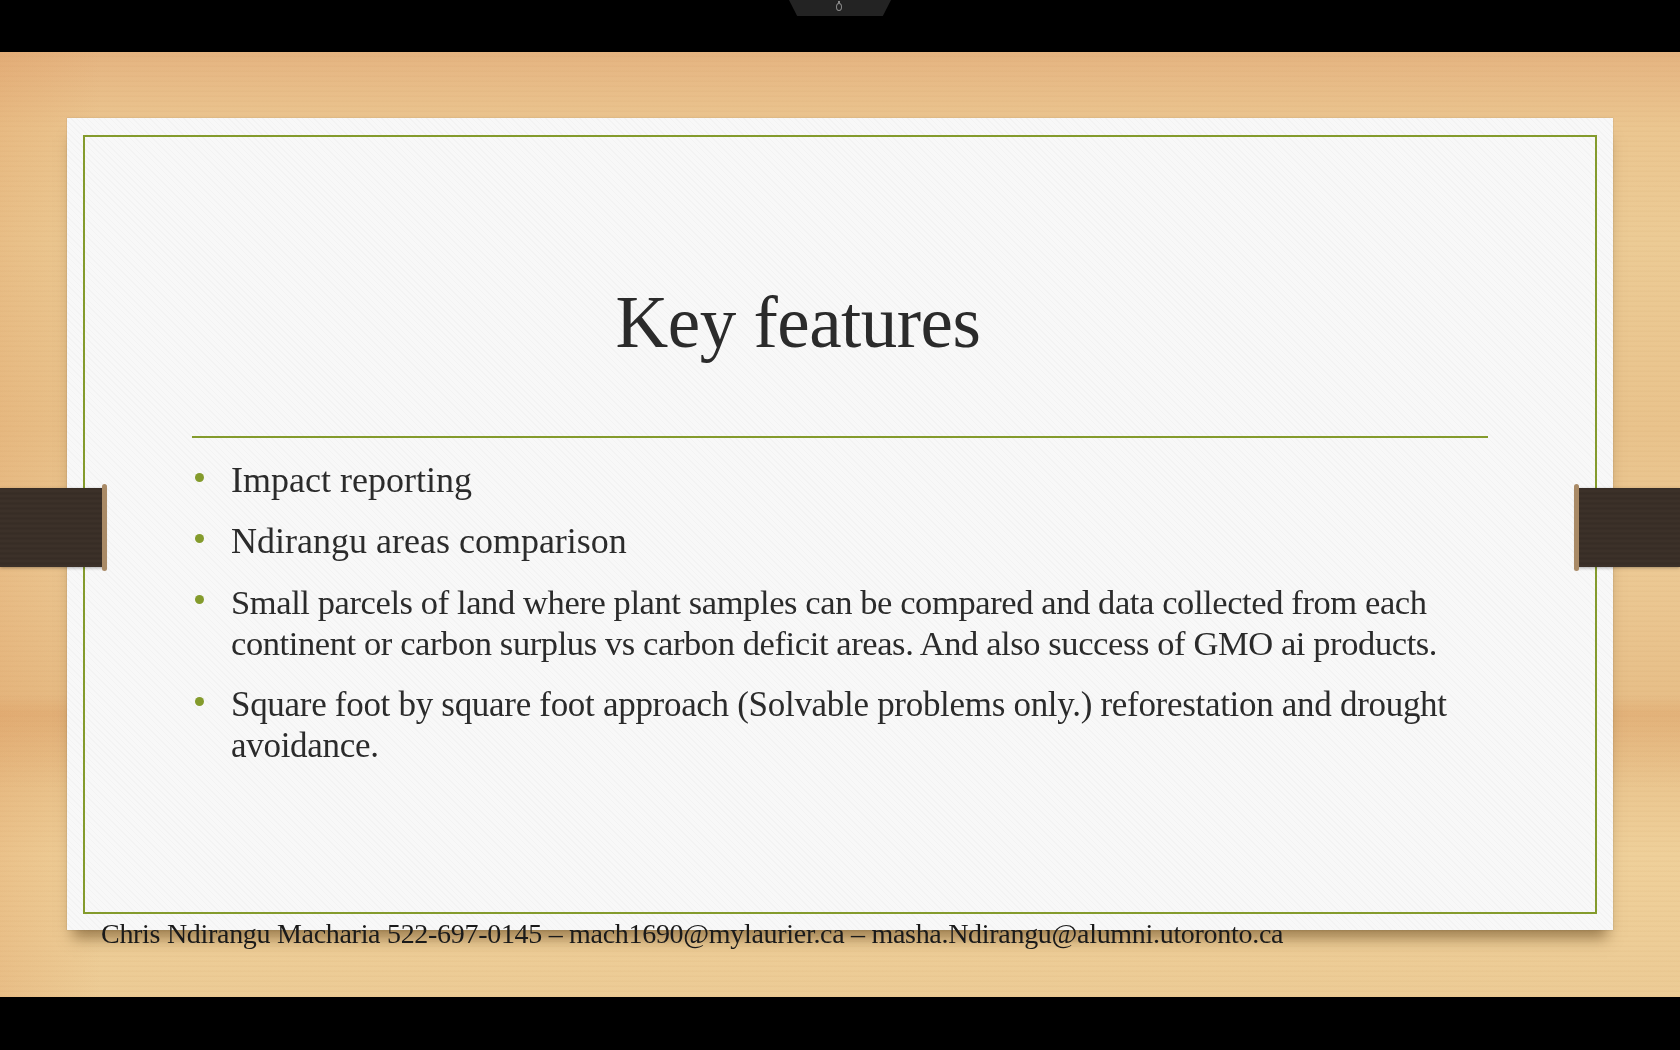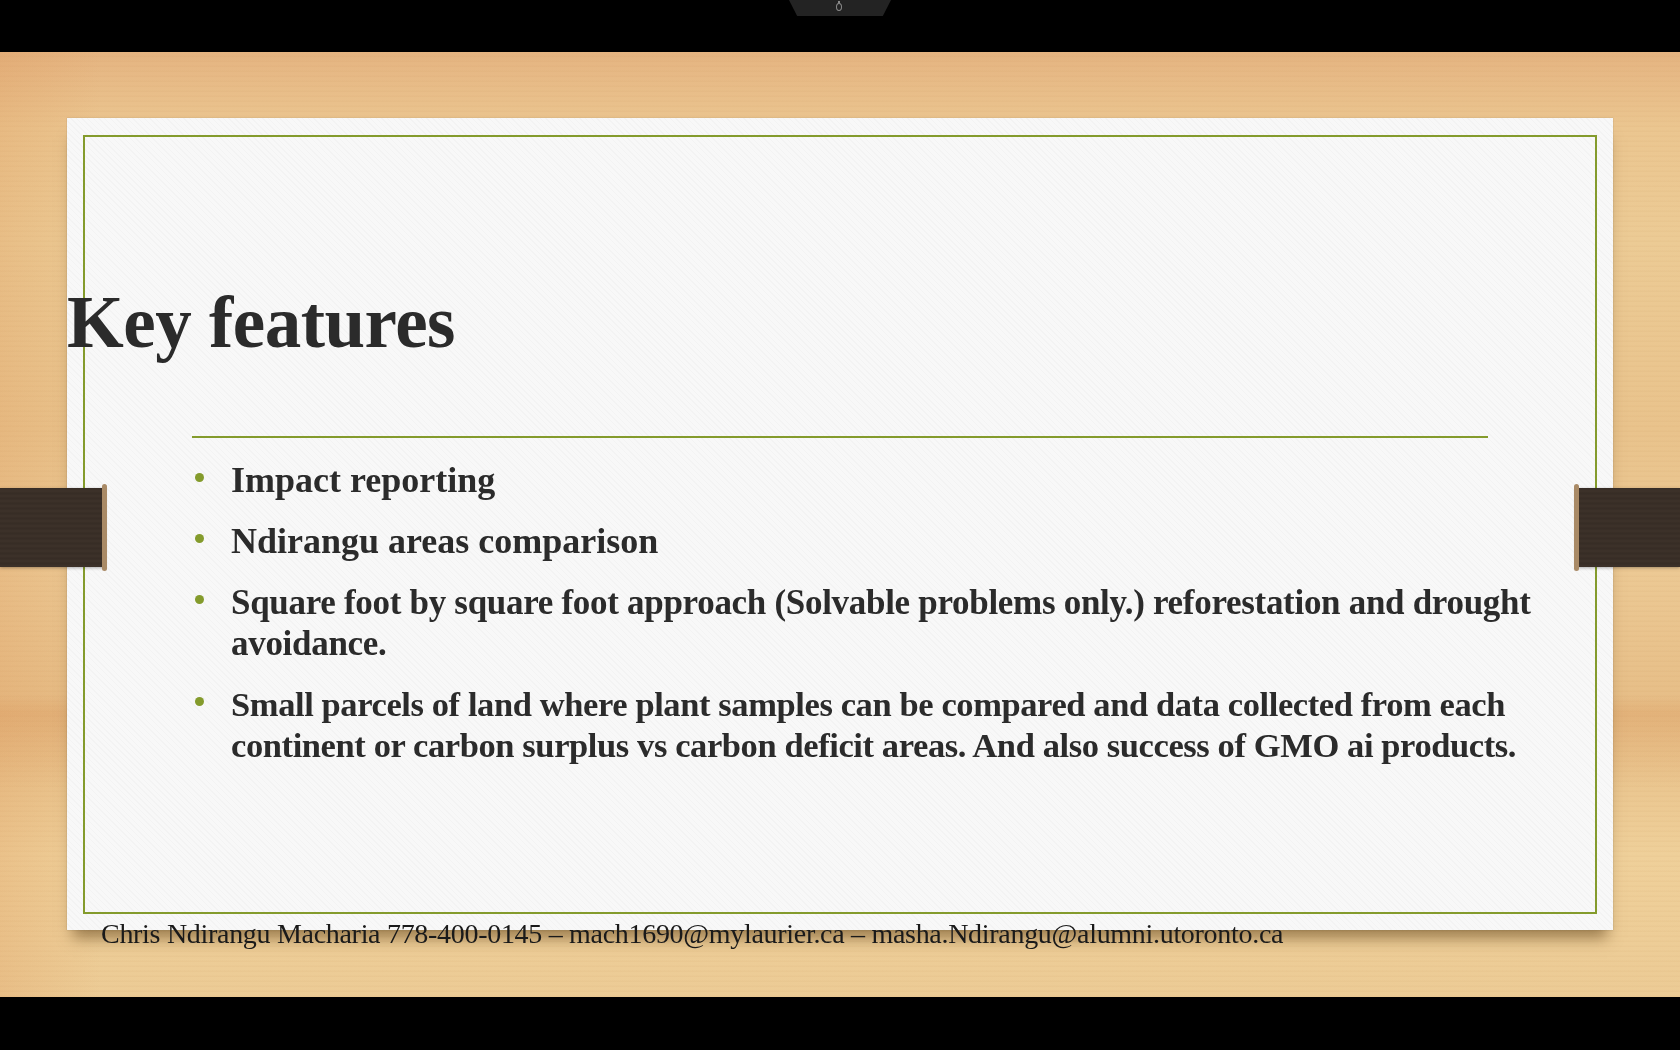--- a/index.html
+++ b/index.html
@@ -104,45 +104,43 @@
     width: 1514px;
     height: 779px;
     border: 2px solid #849b2c;
     box-sizing: border-box;
   }
   .title {
     position: absolute;
     left: 0;
     width: 1462px;
     top: 168px;
-    text-align: left;
+    text-align: center;
     font-size: 73px;
     line-height: 1;
     color: #2b2b2b;
     letter-spacing: -0.5px;
-    font-weight: bold;
   }
   .rule {
     position: absolute;
     left: 125px;
     top: 318px;
     width: 1296px;
     height: 2px;
     background: #849b2c;
   }
   .bullets {
     position: absolute;
     left: 125px;
     top: 342px;
     width: 1360px;
     margin: 0;
     padding: 0;
     list-style: none;
     color: #2b2b2b;
-    font-weight: bold;
   }
   .bullet-item {
     position: relative;
     padding-left: 39px;
     font-size: 36px;
     line-height: 41px;
     margin-bottom: 20px;
   }
   .bullet-item.compact {
     font-size: 35px;
@@ -205,28 +203,28 @@
 
       <ul class="bullets">
         <li class="bullet-item">
           <span class="bullet-dot"></span>
           <span>Impact reporting</span>
         </li>
         <li class="bullet-item">
           <span class="bullet-dot"></span>
           <span>Ndirangu areas comparison</span>
         </li>
+        <li class="bullet-item dense">
+          <span class="bullet-dot"></span>
+          <span>Small parcels of land where plant samples can be compared and data collected from each continent or carbon surplus vs carbon deficit areas. And also success of GMO ai products.</span>
+        </li>
         <li class="bullet-item compact">
           <span class="bullet-dot"></span>
           <span>Square foot by square foot approach (Solvable problems only.) reforestation and drought avoidance.</span>
         </li>
-        <li class="bullet-item dense">
-          <span class="bullet-dot"></span>
-          <span>Small parcels of land where plant samples can be compared and data collected from each continent or carbon surplus vs carbon deficit areas. And also success of GMO ai products.</span>
-        </li>
       </ul>
 
-      <div class="footer">Chris Ndirangu Macharia 778-400-0145 – mach1690@mylaurier.ca – masha.Ndirangu@alumni.utoronto.ca</div>
+      <div class="footer">Chris Ndirangu Macharia 522-697-0145 – mach1690@mylaurier.ca – masha.Ndirangu@alumni.utoronto.ca</div>
     </div>
   </div>
 
   <div class="bottom-bar"></div>
 </div>
 
 </body></html>

